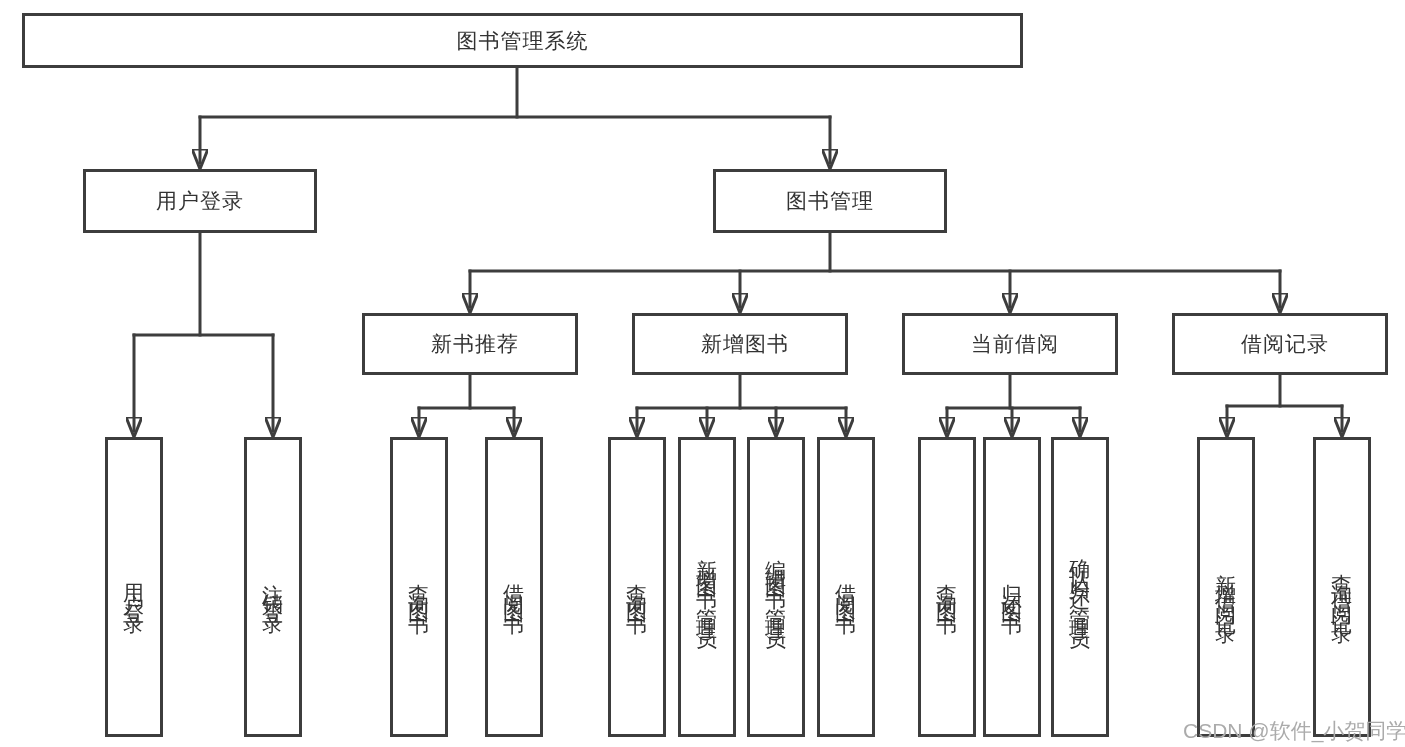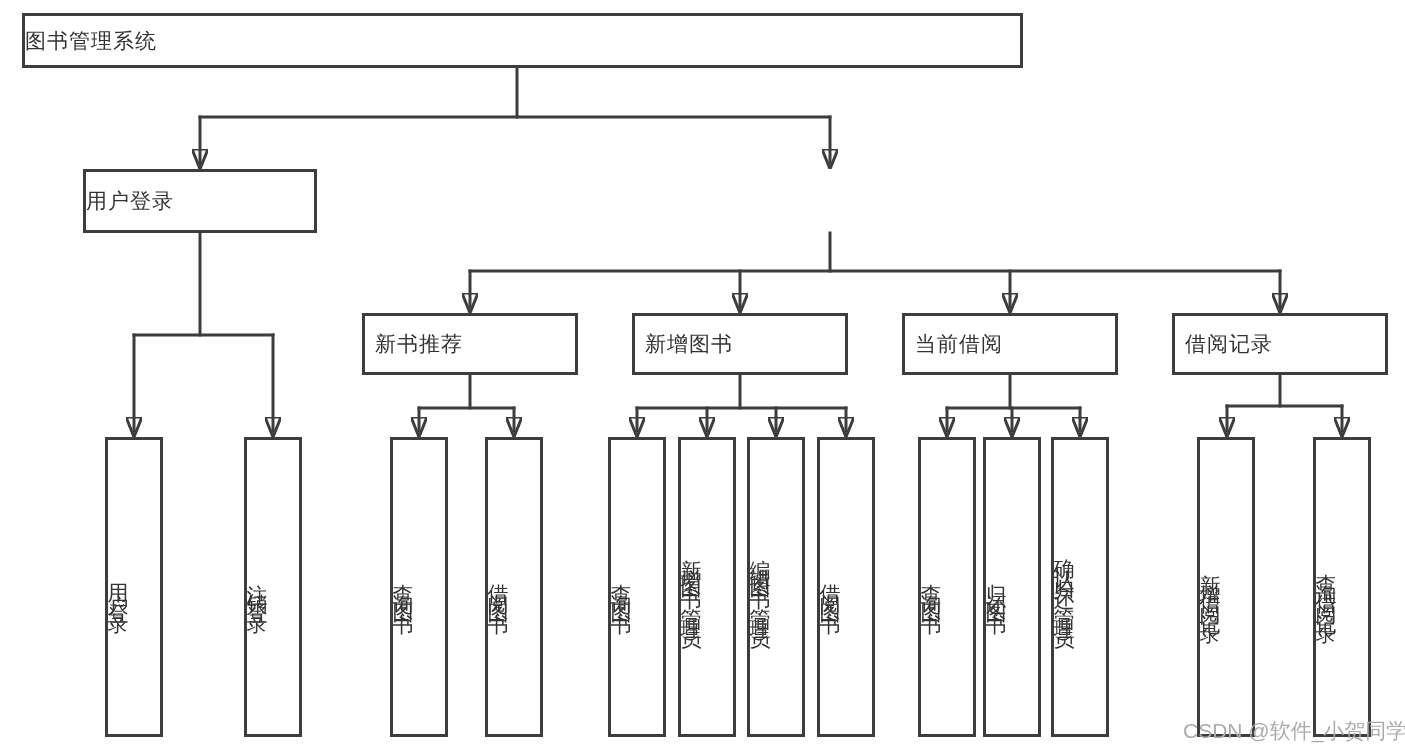--- a/index.html
+++ b/index.html
@@ -18,21 +18,21 @@
     color:var(--text);
   }
   #connectors{position:absolute;left:0;top:0;width:1405px;height:747px;}
   #connectors path{stroke:var(--line);stroke-width:3;fill:none;stroke-linecap:square;}
   #connectors path.arrow{marker-end:url(#arrowhead);}
   .box{
     position:absolute;
     box-sizing:border-box;
     background:var(--bg);
     border:3px solid var(--line);
-    display:flex;align-items:center;justify-content:flex-start;
+    display:flex;align-items:center;justify-content:center;
     font-size:21px;
     letter-spacing:1px;
     color:var(--text);
   }
   .root{left:22px;top:13px;width:1001px;height:55px;}
   .lvl2{top:169px;width:234px;height:64px;}
   .lvl3{top:313px;width:216px;height:62px;padding-left:10px;}
   .leaf{top:437px;width:58px;height:300px;}
   .vtext{
     writing-mode:vertical-rl;
@@ -105,20 +105,23 @@
     <path class="arrow" d="M1342,406 L1342,431"></path>
   </svg>
 
   <div class="box root">
     <span>图书管理系统</span>
   </div>
 
   <div class="box lvl2" style="left:83px">
     <span>用户登录</span>
   </div>
+  <div class="box lvl2" style="left:713px">
+    <span>图书管理</span>
+  </div>
 
   <div class="box lvl3" style="left:362px">
     <span>新书推荐</span>
   </div>
   <div class="box lvl3" style="left:632px">
     <span>新增图书</span>
   </div>
   <div class="box lvl3" style="left:902px">
     <span>当前借阅</span>
   </div>

